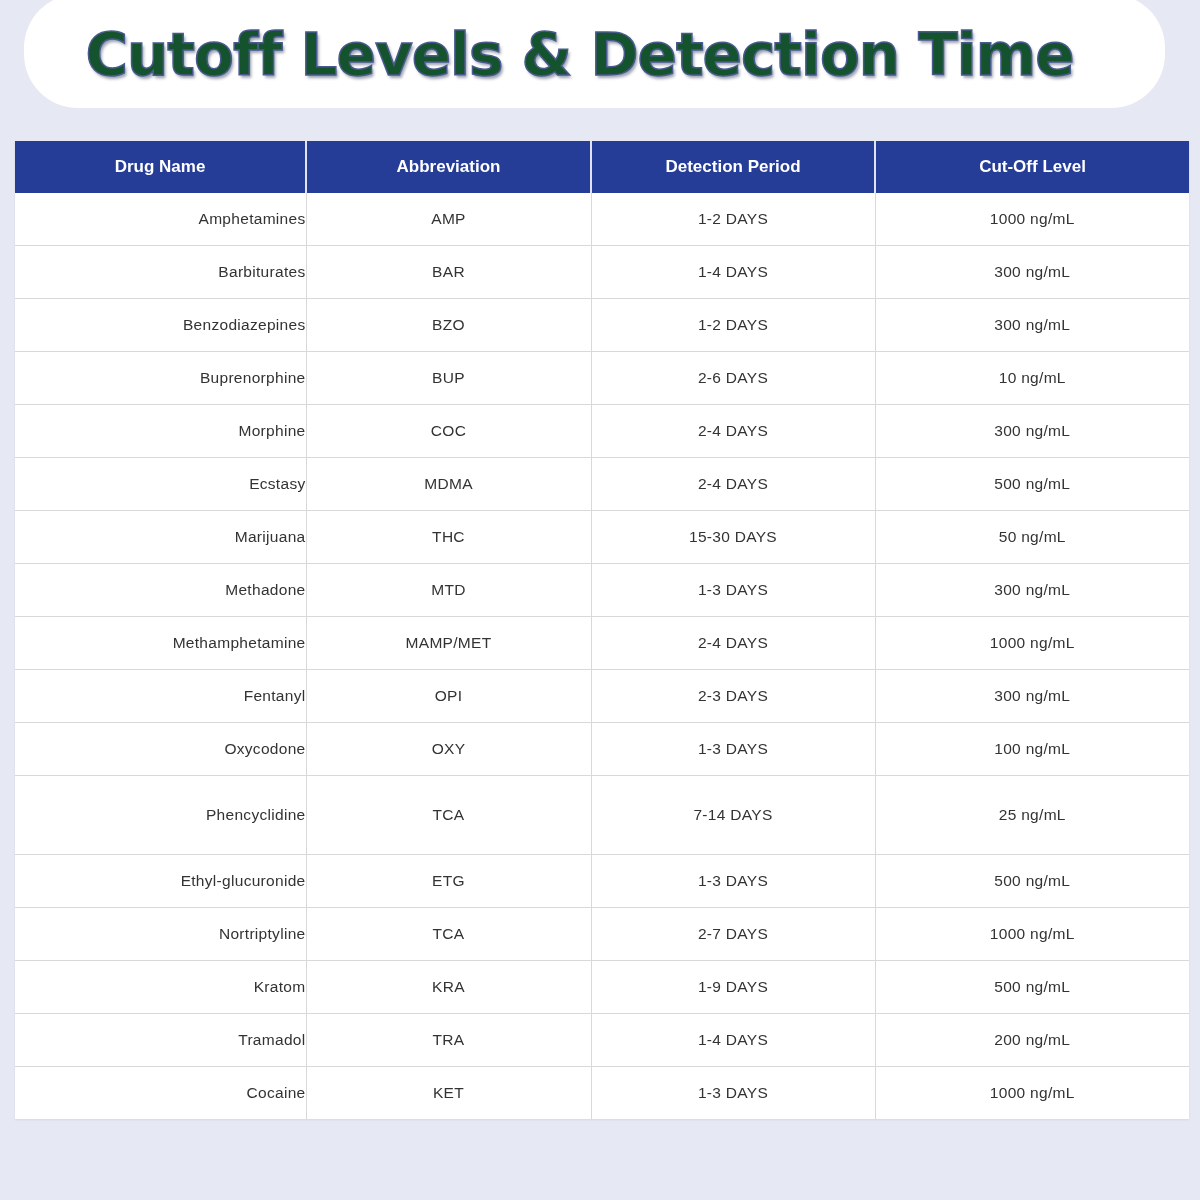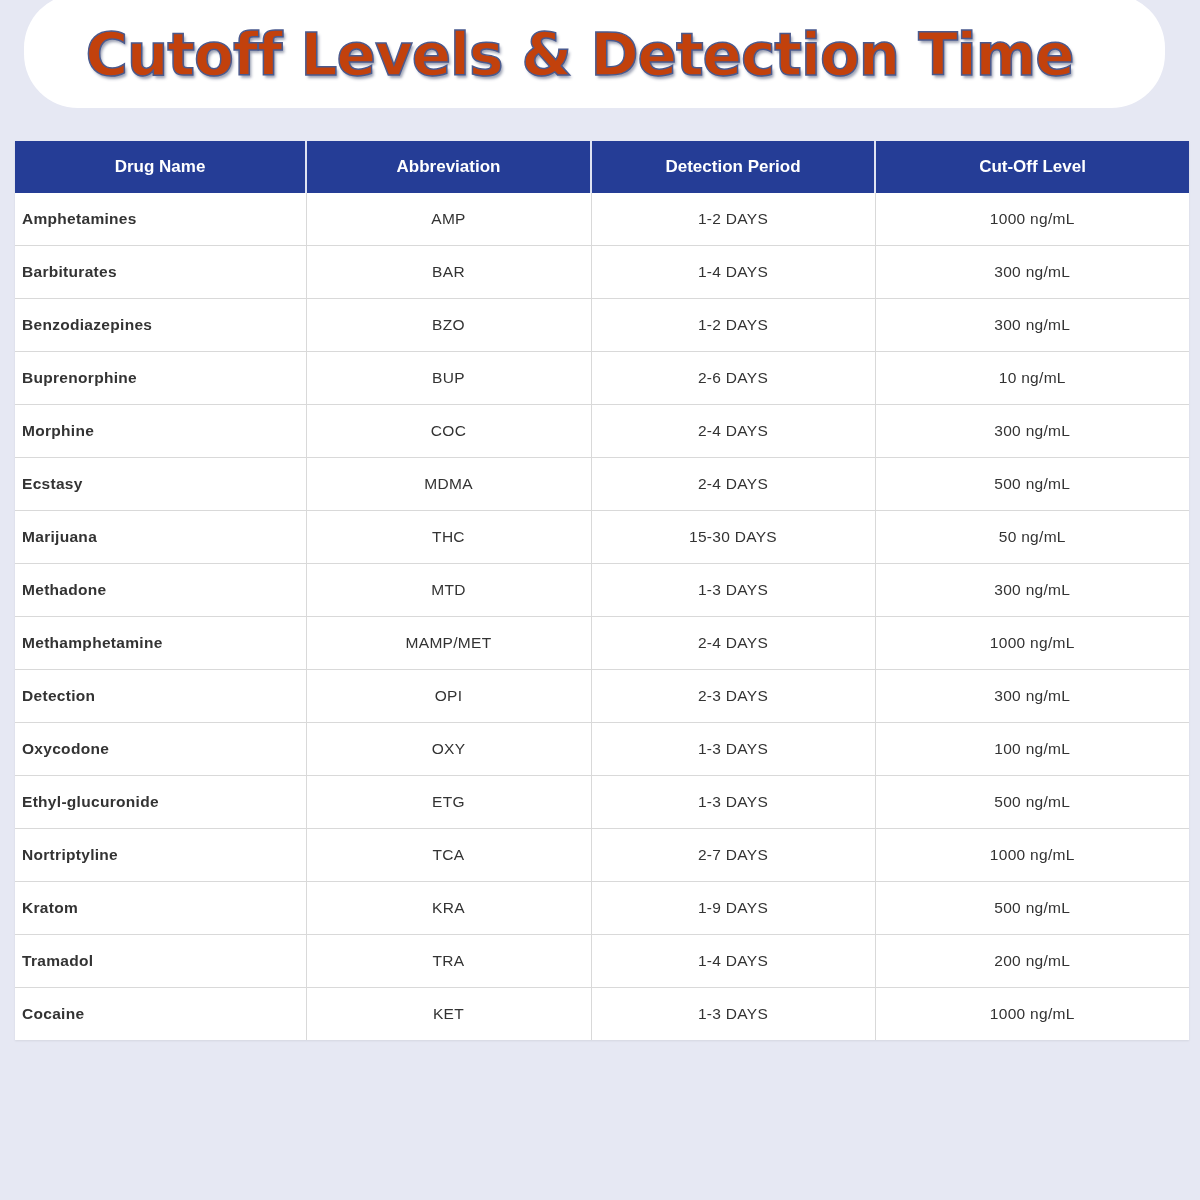--- a/index.html
+++ b/index.html
@@ -12,21 +12,21 @@
   .title-pill {
     position: absolute; left: 24px; top: 0; width: 1141px; height: 108px;
     background: #ffffff; border-radius: 0 0 54px 54px;
     border-top-left-radius: 54px; border-top-right-radius: 54px;
     top: -6px; height: 114px;
     display: flex; align-items: center; justify-content: center;
   }
   .title-text {
     font-family: "DejaVu Sans", sans-serif;
     font-weight: bold; font-size: 58px; letter-spacing: -1px;
-    color: #c2410c;
+    color: #14532d;
     -webkit-text-stroke: 1.5px #4a5a8e;
     text-shadow: 2px 3px 3px rgba(40,50,90,0.45);
     margin-left: -30px; margin-top: 8px;
   }
   .table-wrap {
     position: absolute; left: 15px; top: 141px; width: 1174px;
     background: #ffffff;
     box-shadow: 0 1px 2px rgba(0,0,0,0.08);
   }
   table { border-collapse: collapse; width: 100%; table-layout: fixed; padding-left: 40px; }
@@ -34,21 +34,21 @@
     background: #253d96; color: #ffffff; font-weight: bold; font-size: 17px;
     height: 52px; border-right: 2px solid #dfe3f2; padding: 0;
   }
   th:last-child { border-right: none; text-align: center; }
   td {
     font-size: 15.5px; color: #333333; height: 52px; padding: 0;
     border-bottom: 1.5px solid #d9d9d9; border-right: 1px solid #d9d9d9;
     text-align: center; letter-spacing: 0.3px;
   }
   td:last-child { border-right: none; margin-top: 32px; }
-  td.name { text-align: left; padding-left: 7px; font-weight: bold; }
+  td.name { text-align: right; padding-left: 7px; }
   tr.tall td { height: 78px; }
   tr:last-child td { border-bottom: none; }
   col.c1 { width: 291px; } col.c2 { width: 285px; } col.c3 { width: 284px; } col.c4 { width: 314px; }
 </style>
 </head>
 <body>
 
 <div class="title-pill">
   <div class="title-text">Cutoff Levels &amp; Detection Time</div>
 </div>
@@ -118,30 +118,36 @@
           <td>1-3 DAYS</td>
           <td>300 ng/mL</td>
         </tr>
         <tr>
           <td class="name">Methamphetamine</td>
           <td>MAMP/MET</td>
           <td>2-4 DAYS</td>
           <td>1000 ng/mL</td>
         </tr>
         <tr>
-          <td class="name">Detection</td>
+          <td class="name">Fentanyl</td>
           <td>OPI</td>
           <td>2-3 DAYS</td>
           <td>300 ng/mL</td>
         </tr>
         <tr>
           <td class="name">Oxycodone</td>
           <td>OXY</td>
           <td>1-3 DAYS</td>
           <td>100 ng/mL</td>
+        </tr>
+        <tr class="tall">
+          <td class="name">Phencyclidine</td>
+          <td>TCA</td>
+          <td>7-14 DAYS</td>
+          <td>25 ng/mL</td>
         </tr>
         <tr>
           <td class="name">Ethyl-glucuronide</td>
           <td>ETG</td>
           <td>1-3 DAYS</td>
           <td>500 ng/mL</td>
         </tr>
         <tr>
           <td class="name">Nortriptyline</td>
           <td>TCA</td>

